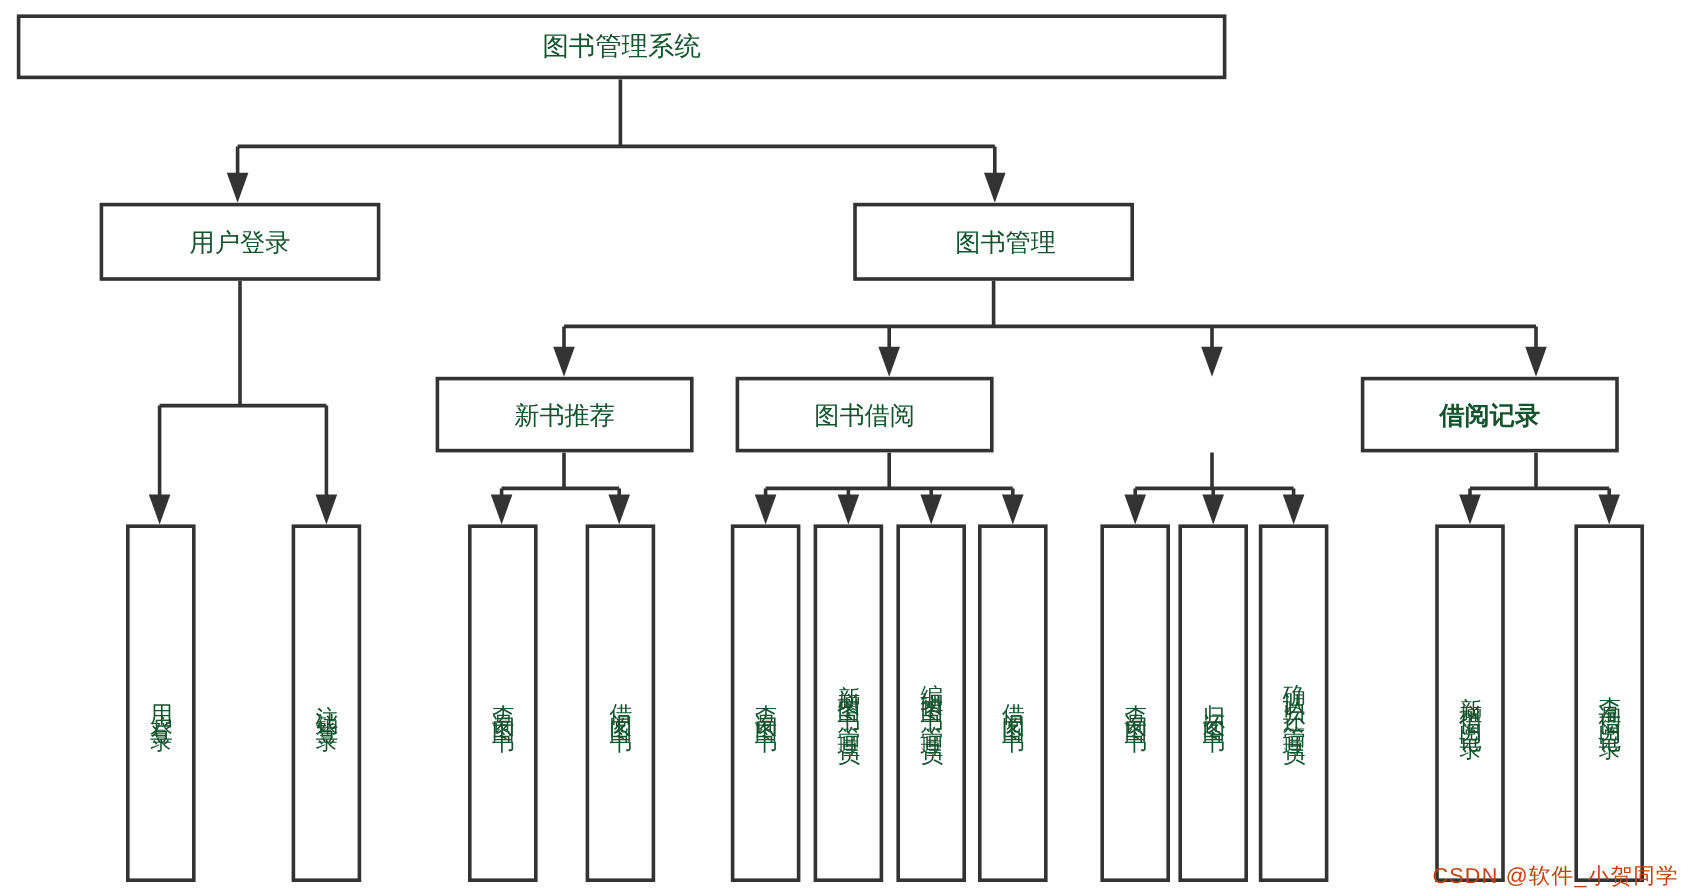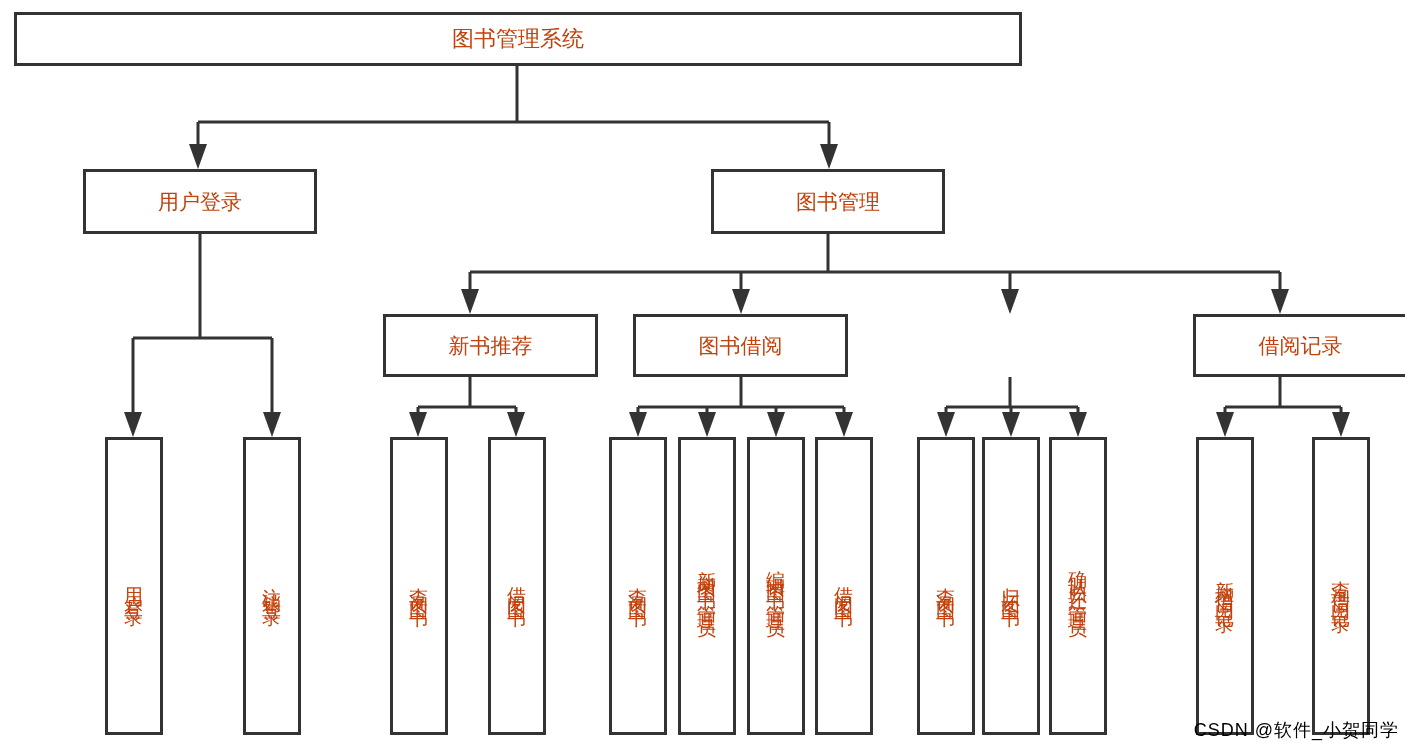--- a/index.html
+++ b/index.html
@@ -15,50 +15,50 @@
     position: absolute;
     left: 0; top: 0;
     width: 1405px; height: 747px;
     z-index: 1;
   }
   .box {
     position: absolute;
     box-sizing: border-box;
     background: #ffffff;
     border: 3px solid #333333;
-    color: #c2410c;
+    color: #14532d;
     display: flex;
     align-items: center;
     justify-content: center;
     z-index: 2;
     text-align: center;
   }
   .box.root  { left: 14px;  top: 12px;  width: 1008px; height: 54px; font-size: 22px; }
   .box.lvl2  { top: 169px; width: 234px; height: 65px; font-size: 21px; }
   .box.lvl2.l2-a { left: 83px; }
   .box.lvl2.l2-b { left: 711px; padding-left: 20px; }
-  .box.lvl3  { top: 314px; width: 215px; height: 63px; font-size: 21px; margin-left: 20px; }
+  .box.lvl3  { top: 314px; width: 215px; height: 63px; font-size: 21px; }
   .box.lvl3.l3-a { left: 363px; }
   .box.lvl3.l3-b { left: 613px; }
   .box.lvl3.l3-c { left: 903px; }
-  .box.lvl3.l3-d { left: 1173px; }
+  .box.lvl3.l3-d { left: 1134px; font-weight: bold; }
   .box.leaf  { top: 437px; width: 58px; height: 298px; font-size: 19px; }
   .leaf .vtext {
     writing-mode: vertical-rl;
     text-orientation: mixed;
     letter-spacing: 7px;
     line-height: 1;
     white-space: nowrap;
   }
   .watermark {
     position: absolute;
     right: 6px;
     bottom: 5px;
     font-size: 18px;
-    color: #000000;
+    color: #c2410c;
     z-index: 3;
     letter-spacing: 1px;
   }
 </style>
 </head>
 <body>
 
 <div class="stage">
 
   <svg class="connectors" viewBox="0 0 1405 747" xmlns="http://www.w3.org/2000/svg">

